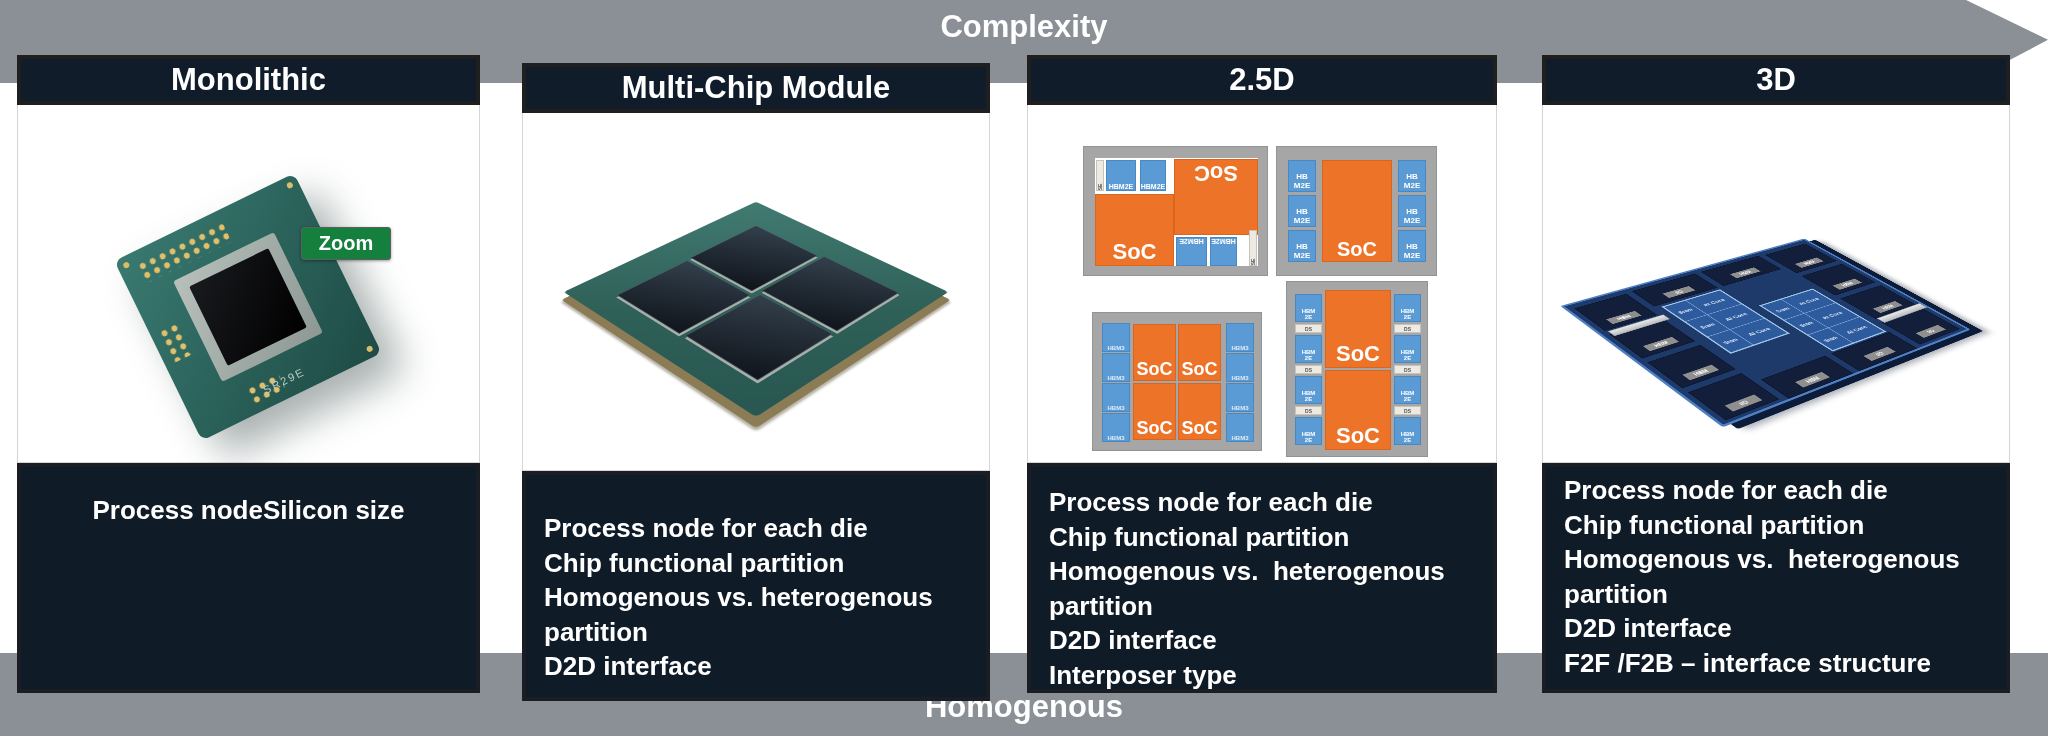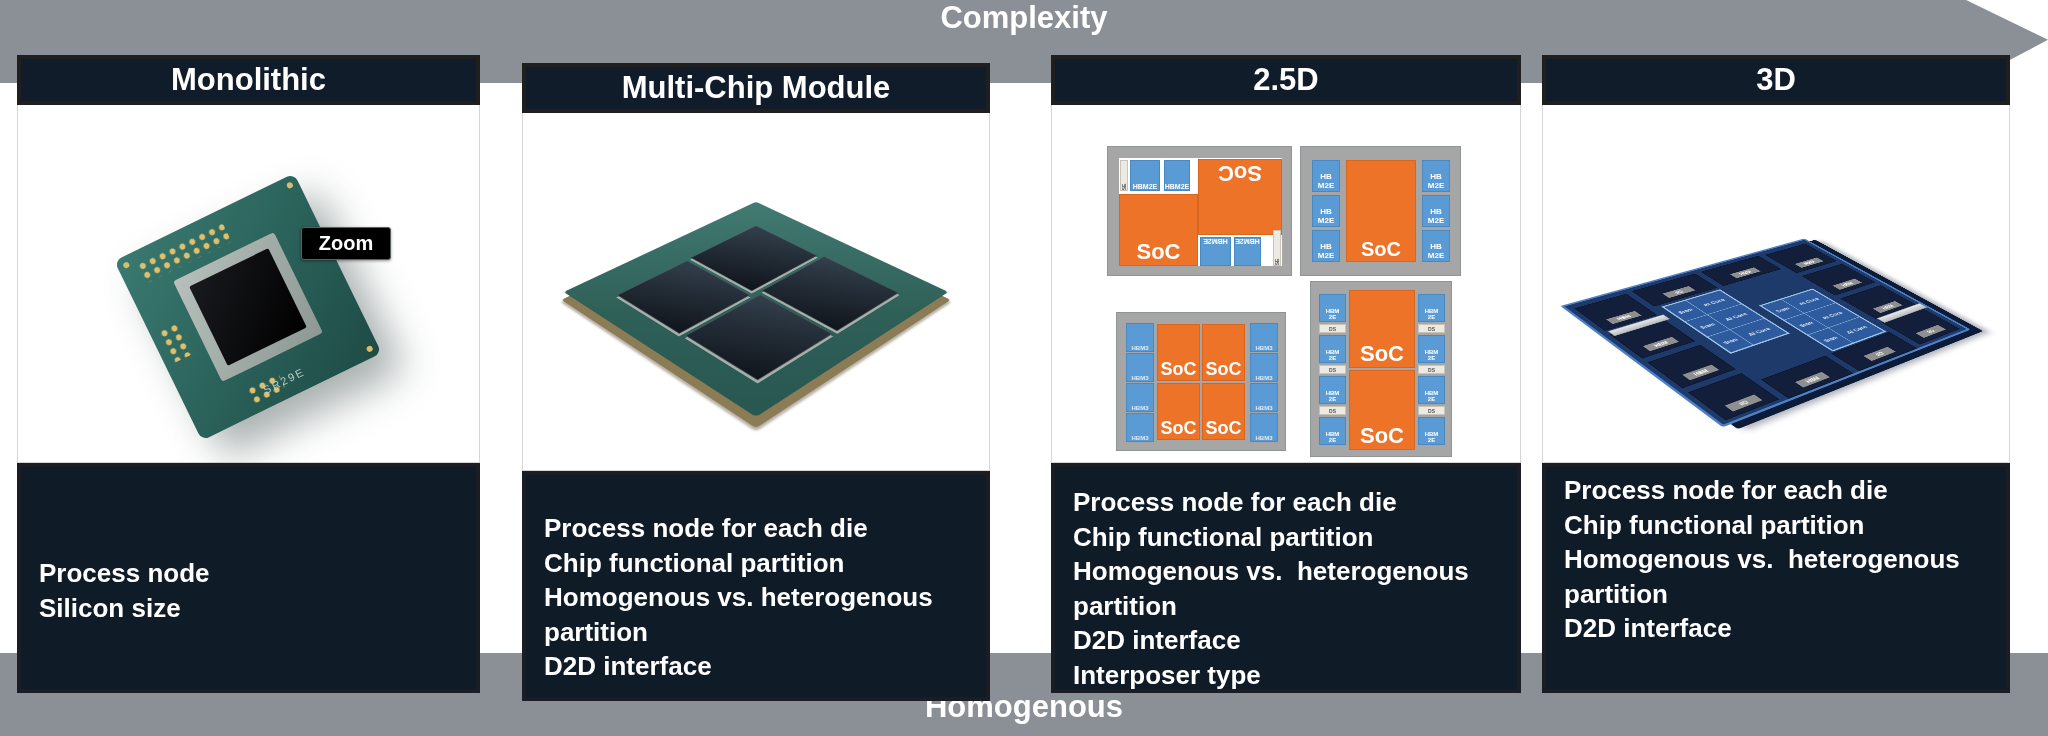--- a/index.html
+++ b/index.html
@@ -3,53 +3,53 @@
 <meta charset="utf-8">
 <style>
   html,body{margin:0;padding:0;}
   body{
     width:2048px;height:736px;position:relative;background:#ffffff;overflow:hidden;
     font-family:"Liberation Sans","DejaVu Sans",sans-serif;
   }
   
   .banner{position:absolute;left:0;width:2048px;background:#8A9096;color:#fff;
     font-weight:bold;font-size:31px;display:flex;justify-content:center;box-sizing:border-box;z-index:1;}
-  .banner-top{top:0;height:83px;
+  .banner-top{top:0;height:83px;padding-top:9px;
     clip-path:polygon(0 0,96% 0,100% 48%,96% 100%,0 100%);align-items:flex-start;}
   .banner-bottom{top:653px;height:83px;padding-top:36px;align-items:flex-start;}
   
   .column{position:absolute;top:55px;height:638px;z-index:2;}
   .title-bar{position:absolute;top:0;left:0;right:0;height:50px;background:#111C2B;
     border:4px solid #1F1F1F;box-sizing:border-box;display:flex;align-items:center;justify-content:center;
     color:#fff;font-size:31px;font-weight:bold;}
   .image-area{position:absolute;top:50px;left:0;right:0;height:358px;background:#fff;
     border:1px solid #D6D6D6;border-top:none;box-sizing:border-box;overflow:visible;}
   .decision-box{position:absolute;top:408px;left:0;right:0;bottom:0;background:#101B28;
     border:4px solid #1A1E24;box-sizing:border-box;color:#fff;font-weight:bold;font-size:26px;
     line-height:1.33;padding:0 18px;}
-  .decision-box.center{display:flex;flex-direction:column;justify-content:center;padding-top:26px;}
+  .decision-box.center{display:flex;flex-direction:row;justify-content:center;padding-top:26px;}
   .decision-box.pt36{padding-top:36px;}
   .decision-box.pt18{padding-top:18px;}
   .decision-box.pt6{padding-top:6px;}
   .dline{white-space:pre-wrap;}
   
   .chip{position:absolute;left:130px;top:102px;width:200px;height:200px;transform:rotate(-26deg);
     background:linear-gradient(140deg,#3a7a70 0%,#2c655d 45%,#1e4b45 100%);border-radius:8px;
     box-shadow:14px 26px 38px rgba(40,60,58,.40);}
   .chip .substrate{position:absolute;left:50%;top:50%;width:112px;height:112px;transform:translate(-50%,-50%);
     background:linear-gradient(135deg,#b7c0bb,#8d9894);border-radius:3px;}
   .chip .die{position:absolute;left:50%;top:50%;width:88px;height:88px;transform:translate(-50%,-50%);
     background:linear-gradient(135deg,#191a1e,#000);border-radius:2px;}
   .gold{position:absolute;background-image:radial-gradient(circle,#e2bf6a 2.6px,rgba(0,0,0,0) 3.4px);
     background-size:11px 10px;}
   .gdot{position:absolute;width:6px;height:6px;border-radius:50%;background:#d9bd68;}
   .smd{position:absolute;background:#20262b;border-radius:1px;}
   .chip-code{position:absolute;bottom:12px;left:50%;transform:translateX(-50%);
     color:#b9cdc6;font-size:11px;letter-spacing:2px;}
-  .zoom-tip{position:absolute;left:283px;top:122px;width:88px;height:31px;background:#000000;
+  .zoom-tip{position:absolute;left:283px;top:122px;width:88px;height:31px;background:#15803d;
     border:1px solid #5a5f61;border-radius:3px;color:#fff;font-size:20px;font-weight:bold;
     display:flex;align-items:center;justify-content:center;z-index:6;box-shadow:0 1px 3px rgba(0,0,0,.4);}
   
   .mcm-scene{position:absolute;left:50%;top:50%;transform:translate(-50%,-50%);width:430px;height:330px;perspective:1000px;}
   .mcm-board{position:absolute;left:50%;top:50%;width:272px;height:272px;margin:-136px 0 0 -136px;
     transform:rotateX(57deg) rotate(45deg);border-radius:4px;
     background:linear-gradient(135deg,#427b72,#2f6058 60%,#275750);
     box-shadow:10px 10px 0 #8b7c55,13px 13px 3px rgba(90,80,55,.45);}
   .mcm-die{position:absolute;background:linear-gradient(150deg,#33404c,#10151c);
     border:1px solid #46525d;box-shadow:3px 3px 0 #a6aeaa;}
@@ -138,21 +138,21 @@
     </div>
   </div>
   <div class="decision-box pt36">
     <div class="dline">Process node for each die</div>
     <div class="dline">Chip functional partition</div>
     <div class="dline">Homogenous vs. heterogenous partition</div>
     <div class="dline">D2D interface</div>
   </div>
 </div>
 
-<div class="column" style="left:1051px;width:470px;">
+<div class="column" style="left:1027px;width:470px;">
   <div class="title-bar">
     <span>2.5D</span>
   </div>
   <div class="image-area">
 
     <div class="diag" style="left:55px;top:41px;width:185px;height:130px;">
       <div class="inner" style="left:11px;top:11px;width:163px;height:108px;background:#fff;">
         <div class="blk strip" style="left:1px;top:2px;width:8px;height:31px;font-size:5px;">
             <span class="rot90">SE</span>
           </div>
@@ -391,14 +391,15 @@
             </div>
         </div>
       </div>
     </div>
   </div>
   <div class="decision-box pt6">
     <div class="dline">Process node for each die</div>
     <div class="dline">Chip functional partition</div>
     <div class="dline">Homogenous vs.  heterogenous partition</div>
     <div class="dline">D2D interface</div>
+    <div class="dline">F2F /F2B – interface structure</div>
   </div>
 </div>
 
 </body></html>

